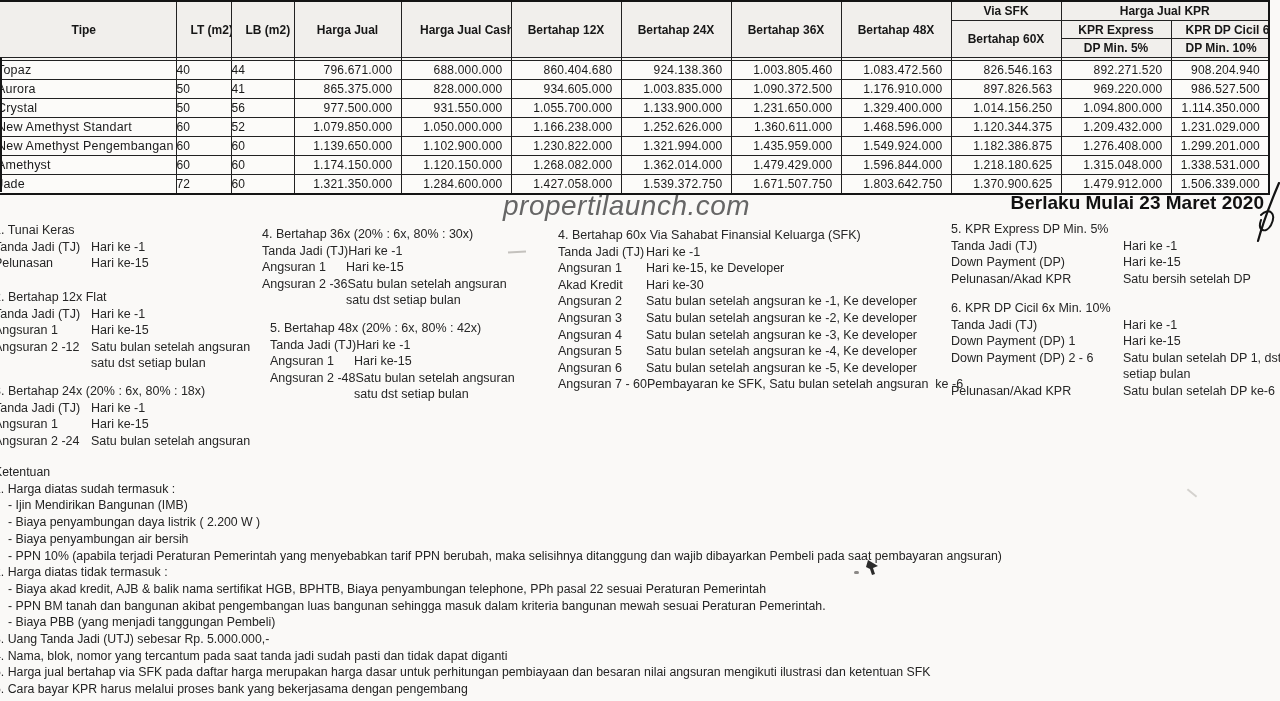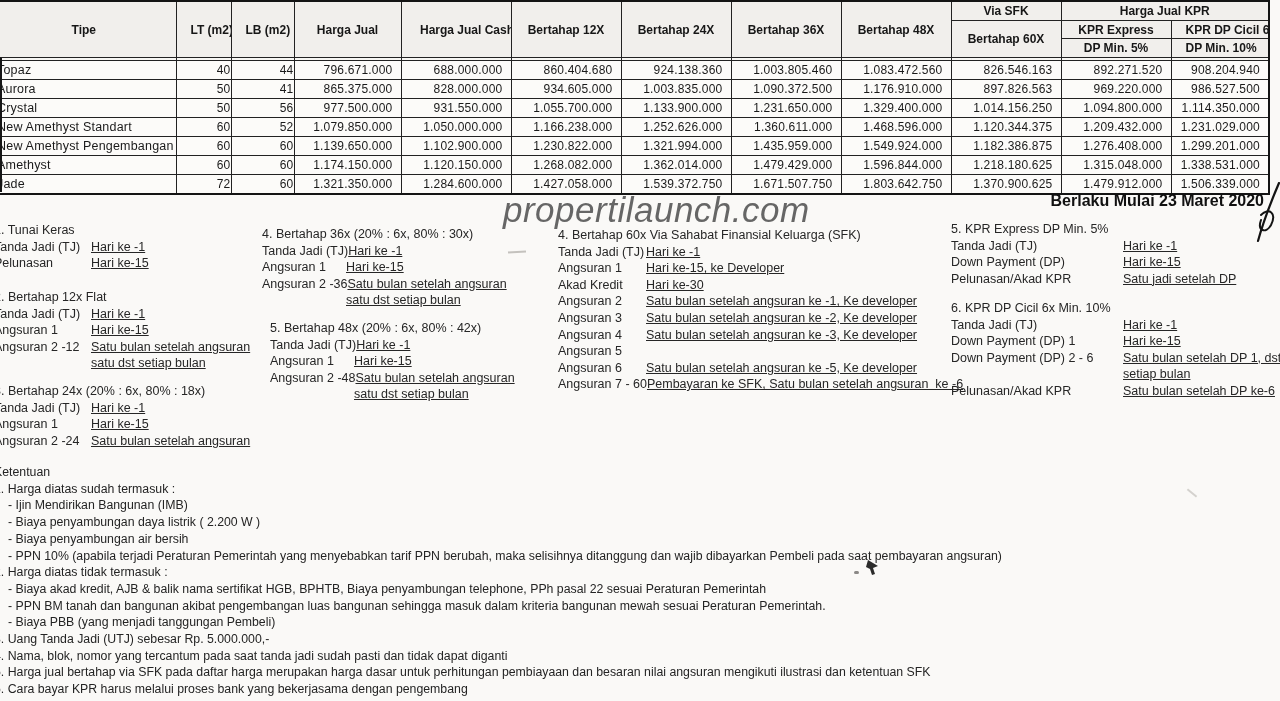--- a/index.html
+++ b/index.html
@@ -27,48 +27,48 @@
   .row1 th { height:18px; }
   .row2 th { height:17px; }
   .row3 th { height:18px; }
   .wrap72 { display:inline-block; width:72px; line-height:14px; }
   tr.gap td { height:2px; padding:0; background:#f7f6f3; }
   .price-table tbody td {
     height:18px; font-size:12px; background:#fcfbf9; padding:0 8px 0 0;
     text-align:right; letter-spacing:.2px; color:#1a1a1a;
   }
   .price-table tbody td.c-tipe { text-align:left; padding:0 0 0 5px; font-size:12.5px; }
-  .price-table tbody td.c-lt, .price-table tbody td.c-lb { text-align:right; padding:0; }
+  .price-table tbody td.c-lt, .price-table tbody td.c-lb { text-align:left; padding:0; }
 
   .left-edge { position:absolute; left:0; top:58px; width:2px; height:134px; background:#161616; }
 
   
   .watermark {
     position:absolute; left:503px; top:190px;
-    font-size:35px; font-style:italic; color:#4d4d4d; opacity:.85;
+    font-size:28px; font-style:italic; color:#4d4d4d; opacity:.85;
     letter-spacing:.5px; white-space:nowrap;
   }
   .effective {
     position:absolute; right:16px; top:192px;
-    font-size:16px; font-weight:bold; color:#111; white-space:nowrap;
+    font-size:19px; font-weight:bold; color:#111; white-space:nowrap;
   }
   .scribble { position:absolute; left:1248px; top:182px; }
   .cursor   { position:absolute; left:866px; top:560px; }
   .speck    { position:absolute; left:854px; top:571px; width:5px; height:3px; background:#6f6d6a; border-radius:2px; opacity:.8; }
   .dash1    { position:absolute; left:508px; top:251px; width:18px; height:2px; background:#c4c2be; transform:rotate(-3deg); }
   .dash2    { position:absolute; left:1186px; top:492px; width:12px; height:2px; background:#d4d2ce; transform:rotate(40deg); }
 
   
   .sec {
     position:absolute; font-size:12.5px; line-height:16.6px;
     color:#262626; white-space:nowrap;
   }
   .sec .sec-row { display:flex; }
   .sec .lbl { flex:0 0 var(--lw, 95px); }
-  .sec .val { white-space:pre;text-decoration:underline; }
+  .sec .val { white-space:pre; }
   .s1 { left:-6px;  top:222px; --lw:97px;  }
   .s2 { left:-6px;  top:289px; --lw:97px;  }
   .s3 { left:-6px;  top:383px; --lw:97px;  }
   .s4 { left:262px; top:226px; --lw:84px;  }
   .s5 { left:270px; top:320px; --lw:84px;  }
   .s6 { left:538px; top:227px;margin-left:20px; --lw:88px;  }
   .s7 { left:951px; top:221px; --lw:172px; }
   .s8 { left:951px; top:300px; --lw:172px; }
 
   
@@ -347,20 +347,21 @@
       <div class="sec-row">
         <span class="lbl">Angsuran 3</span>
         <span class="val">Satu bulan setelah angsuran ke -2, Ke developer</span>
       </div>
       <div class="sec-row">
         <span class="lbl">Angsuran 4</span>
         <span class="val">Satu bulan setelah angsuran ke -3, Ke developer</span>
       </div>
       <div class="sec-row">
         <span class="lbl">Angsuran 5</span>
+        <span class="val">Satu bulan setelah angsuran ke -4, Ke developer</span>
       </div>
       <div class="sec-row">
         <span class="lbl">Angsuran 6</span>
         <span class="val">Satu bulan setelah angsuran ke -5, Ke developer</span>
       </div>
       <div class="sec-row">
         <span class="lbl">Angsuran 7 - 60</span>
         <span class="val">Pembayaran ke SFK, Satu bulan setelah angsuran  ke -6</span>
       </div>
     </div>
@@ -369,21 +370,21 @@
       <div class="sec-row">
         <span class="lbl">Tanda Jadi (TJ)</span>
         <span class="val">Hari ke -1</span>
       </div>
       <div class="sec-row">
         <span class="lbl">Down Payment (DP)</span>
         <span class="val">Hari ke-15</span>
       </div>
       <div class="sec-row">
         <span class="lbl">Pelunasan/Akad KPR</span>
-        <span class="val">Satu jadi setelah DP</span>
+        <span class="val">Satu bersih setelah DP</span>
       </div>
     </div>
   <div class="sec s8">
       <div class="sec-title">6. KPR DP Cicil 6x Min. 10%</div>
       <div class="sec-row">
         <span class="lbl">Tanda Jadi (TJ)</span>
         <span class="val">Hari ke -1</span>
       </div>
       <div class="sec-row">
         <span class="lbl">Down Payment (DP) 1</span>

